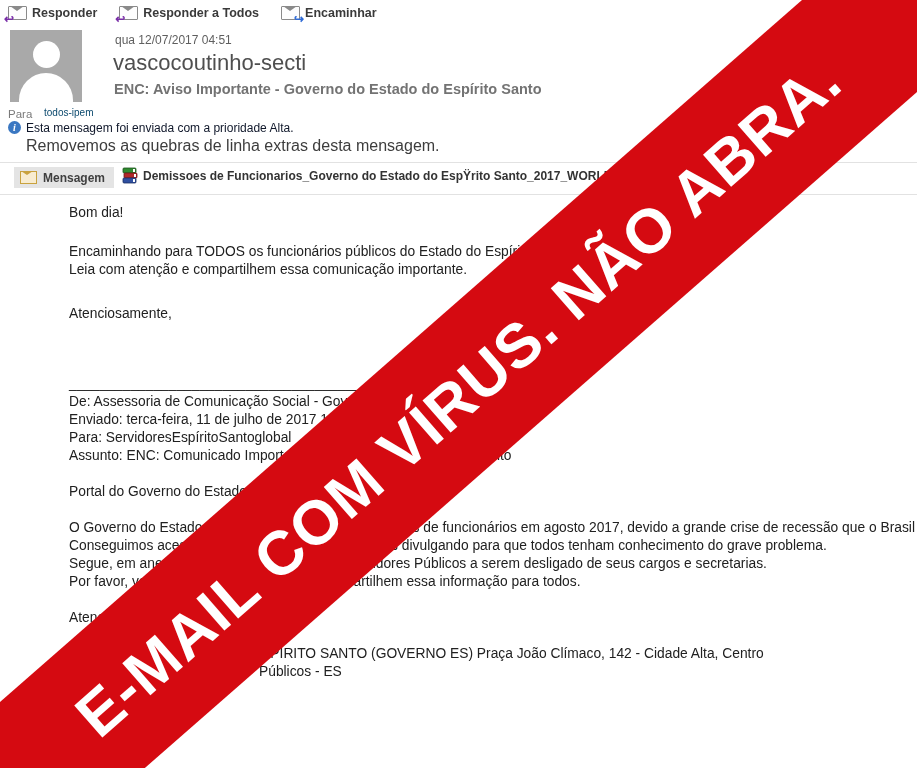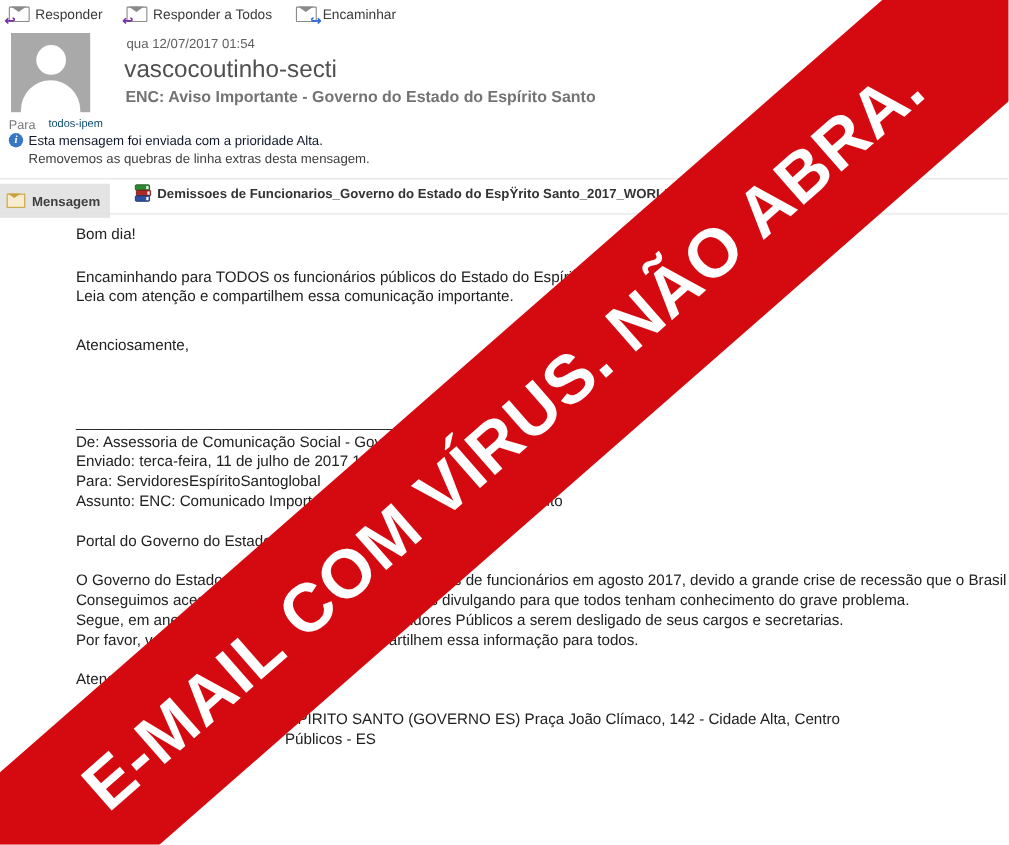--- a/index.html
+++ b/index.html
@@ -1,21 +1,21 @@
 <!DOCTYPE html>
 <html><head>
 <meta charset="utf-8">
 <style>
   html,body{margin:0;padding:0;background:#fff;}
   .screen{position:relative;width:917px;height:768px;background:#ffffff;overflow:hidden;
           font-family:"Liberation Sans",sans-serif;color:#212121;}
 
   
   .toolbar{position:absolute;left:8px;top:6px;display:flex;gap:22px;align-items:center;
-           font-size:12.5px;color:#3a3a3a;}
+           font-size:12.5px;color:#3a3a3a;font-weight:bold;}
   .tb-item{display:flex;align-items:center;gap:5px;cursor:default;}
   .env{display:inline-block;width:17px;height:12px;border:1px solid #8a8a8a;border-radius:1px;
        background:#fdfdfd;position:relative;}
   .env::before{content:"";position:absolute;left:1px;top:-1px;width:0;height:0;
        border-left:7px solid transparent;border-right:7px solid transparent;
        border-top:5px solid #8a8a8a;}
   .env::after{position:absolute;font-size:12px;font-weight:bold;left:-5px;bottom:-7px;}
   .env.reply::after,.env.replyall::after{content:"\21A9";color:#7a2fa8;}
   .env.forward::after{content:"\21AA";color:#2f6bd6;left:auto;right:-5px;}
 
@@ -29,26 +29,26 @@
   .hdr-sender{position:absolute;left:113px;top:50px;font-size:22px;color:#4f4f4f;font-weight:normal;text-align:center;}
   .hdr-subject{position:absolute;left:114px;top:81px;font-size:14.5px;font-weight:bold;color:#737373;}
   .hdr-to{position:absolute;left:8px;top:108px;font-size:11.5px;color:#7a7a7a;}
   .hdr-to-name{position:absolute;left:44px;top:107px;font-size:10px;color:#0c4a6e;}
 
   
   .info-icon{position:absolute;left:8px;top:121px;width:13px;height:13px;border-radius:50%;
        background:#3a77c2;color:#fff;font-size:10px;font-weight:bold;text-align:center;
        line-height:13px;font-family:"Liberation Serif",serif;font-style:italic;}
   .info1{position:absolute;left:26px;top:121px;font-size:12px;color:#0f172a;}
-  .info2{position:absolute;left:26px;top:137px;font-size:12px;color:#3d3d3d;}
+  .info2{position:absolute;left:26px;top:137px;font-size:16px;color:#3d3d3d;}
 
   
   .rule{position:absolute;left:0;width:917px;height:1px;background:#e2e2e2;}
   .rule.r1{top:162px;} .rule.r2{top:194px;}
-  .msg-tab{position:absolute;left:0;top:167px;width:100px;height:31px;background:#e4e4e4;
+  .msg-tab{position:absolute;left:14px;top:167px;width:100px;height:21px;background:#e4e4e4;
        display:flex;align-items:center;gap:6px;padding-left:6px;box-sizing:border-box;
        font-size:12px;color:#3f3f3f;font-weight:bold;}
   .env-y{display:inline-block;width:15px;height:11px;border:1px solid #c9a23e;background:#f8ecd0;
        position:relative;}
   .env-y::before{content:"";position:absolute;left:0px;top:-1px;width:0;height:0;
        border-left:6.5px solid transparent;border-right:6.5px solid transparent;
        border-top:4px solid #c9a23e;}
   .attach{position:absolute;left:122px;top:167px;display:flex;align-items:center;gap:5px;
        font-size:12px;color:#333;font-weight:bold;}
   .zipicon{width:16px;height:17px;display:inline-block;}
@@ -81,21 +81,21 @@
       <span class="env replyall"></span>
       <span>Responder a Todos</span>
     </div>
     <div class="tb-item">
       <span class="env forward"></span>
       <span>Encaminhar</span>
     </div>
   </div>
 
   <div class="avatar"></div>
-  <div class="hdr-date">qua 12/07/2017 01:54</div>
+  <div class="hdr-date">qua 12/07/2017 04:51</div>
   <div class="hdr-sender">vascocoutinho-secti</div>
   <div class="hdr-subject">ENC: Aviso Importante - Governo do Estado do Espírito Santo</div>
   <div class="hdr-to">Para</div>
   <div class="hdr-to-name">todos-ipem</div>
 
   <div class="info-icon">i</div>
   <div class="info1">Esta mensagem foi enviada com a prioridade Alta.</div>
   <div class="info2">Removemos as quebras de linha extras desta mensagem.</div>
 
   <div class="rule r1"></div>

